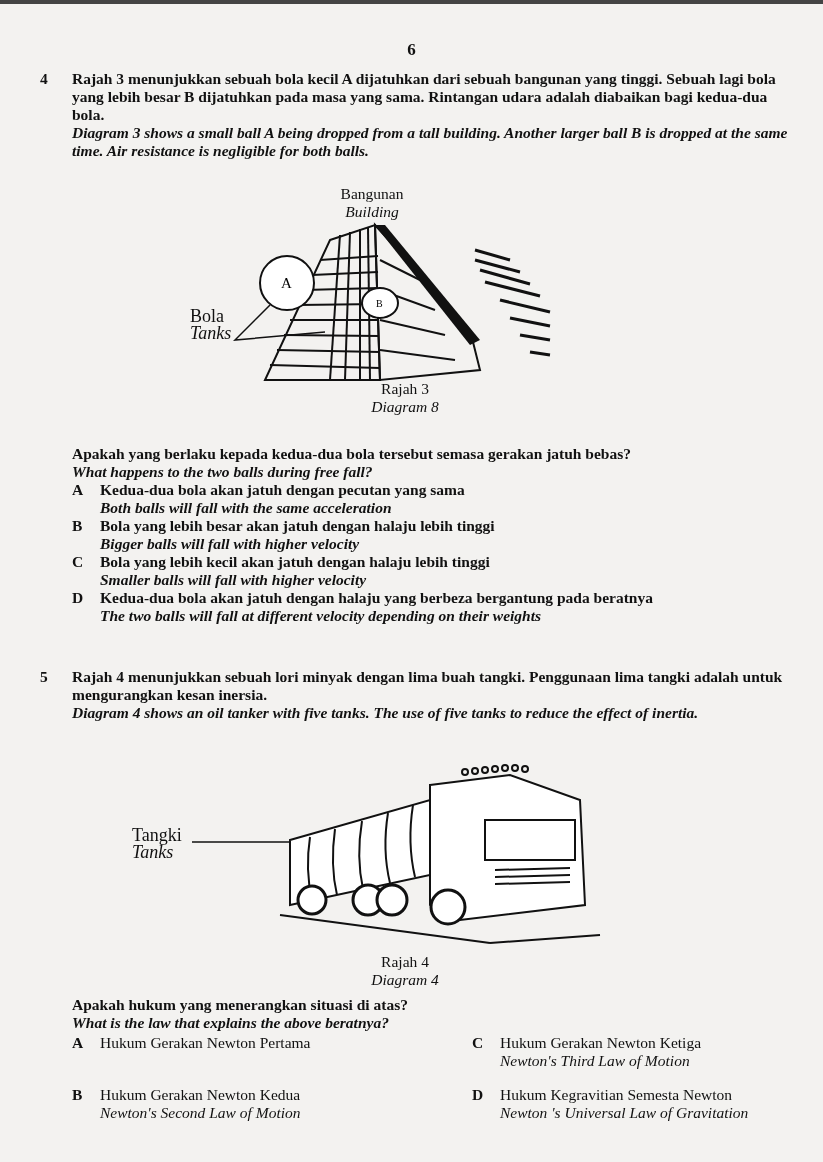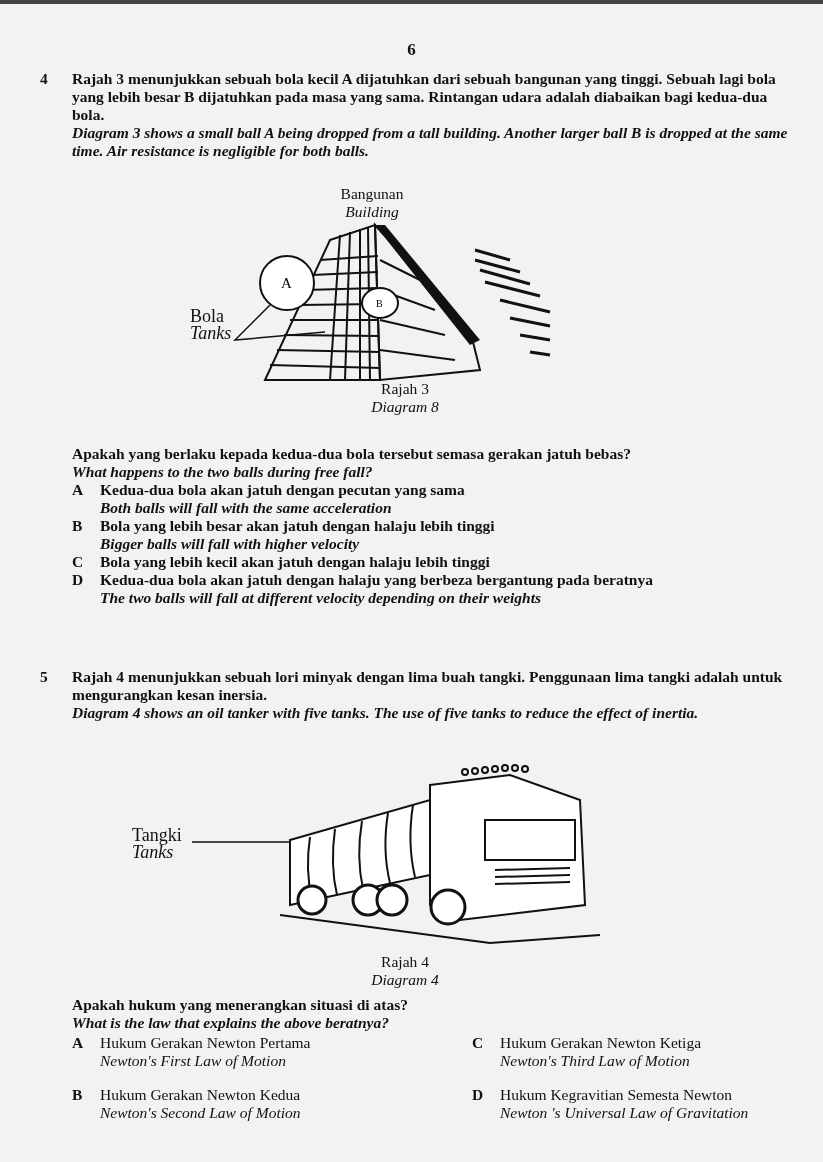--- a/index.html
+++ b/index.html
@@ -101,20 +101,21 @@
       <span class="en">Both balls will fall with the same acceleration</span>
     </div>
   <div class="opt">
       <span class="letter">B</span>
       <span class="ms">Bola yang lebih besar akan jatuh dengan halaju lebih tinggi</span>
       <span class="en">Bigger balls will fall with higher velocity</span>
     </div>
   <div class="opt">
       <span class="letter">C</span>
       <span class="ms">Bola yang lebih kecil akan jatuh dengan halaju lebih tinggi</span>
+      <span class="en">Smaller balls will fall with higher velocity</span>
     </div>
   <div class="opt">
       <span class="letter">D</span>
       <span class="ms">Kedua-dua bola akan jatuh dengan halaju yang berbeza bergantung pada beratnya</span>
       <span class="en">The two balls will fall at different velocity depending on their weights</span>
     </div>
 </div>
 
 <div class="q" style="top:668px;">
   <span class="qnum">5</span>
@@ -173,21 +174,20 @@
   </div>
 </div>
 
 <div class="q" style="top:996px;left:72px;width:720px;">
   <span class="ms">Apakah hukum yang menerangkan situasi di atas?</span>
   <span class="en">What is the law that explains the above beratnya?</span>
   <div class="grid2">
     <div class="opt">
         <span class="letter">A</span>
         <span class="ms" style="font-weight:normal">Hukum Gerakan Newton Pertama</span>
-        <span class="en" style="font-weight:normal">Newton's First Law of Motion</span>
       </div>
     <div class="opt">
         <span class="letter">C</span>
         <span class="ms" style="font-weight:normal">Hukum Gerakan Newton Ketiga</span>
         <span class="en" style="font-weight:normal">Newton's Third Law of Motion</span>
       </div>
     <div class="opt">
         <span class="letter">B</span>
         <span class="ms" style="font-weight:normal">Hukum Gerakan Newton Kedua</span>
         <span class="en" style="font-weight:normal">Newton's Second Law of Motion</span>

